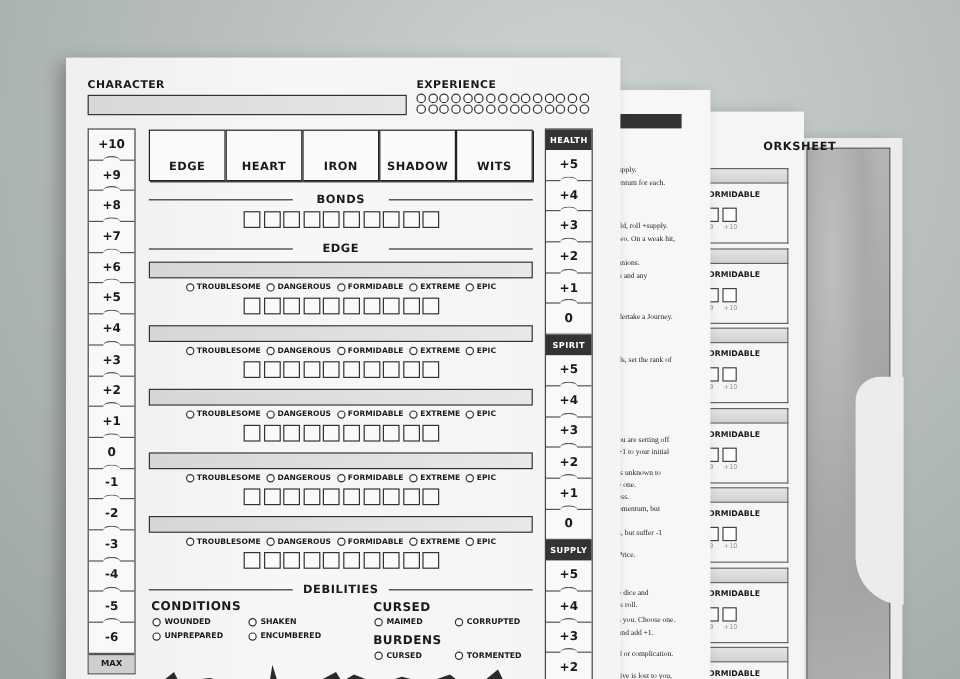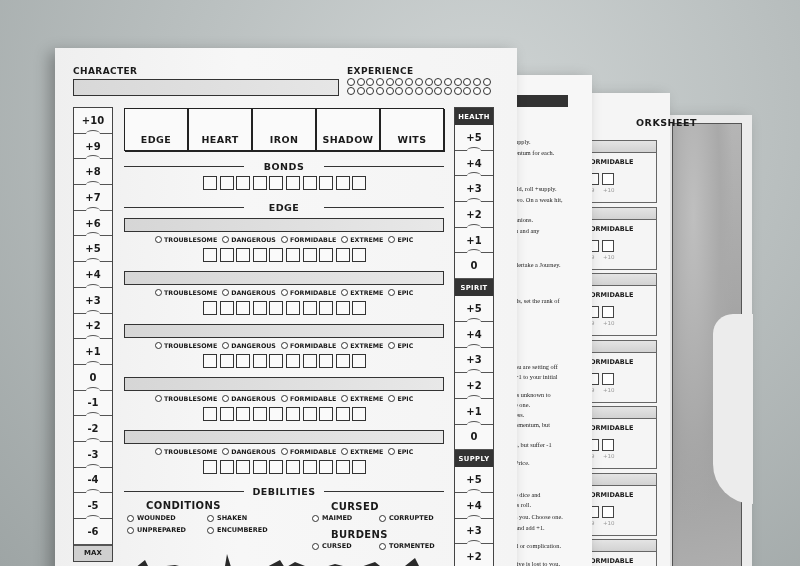--- a/index.html
+++ b/index.html
@@ -86,21 +86,21 @@
   .section-rule span { position: absolute; left: 0; right: 0; text-align: center; font-weight: bold; font-size: 9.5px; letter-spacing: .5px; }
 
   .boxrow { position: absolute; display: flex; }
   .box { width: 14px; height: 14px; border: 1px solid #333; background: #fafafa; margin-right: 2.6px; }
 
   .vow-field { position: absolute; left: 69px; width: 320px; height: 14px; border: 1px solid #333; background: linear-gradient(90deg,#d6d6d6,#e8e8e8); }
   .ranks { position: absolute; left: 100px; display: flex; gap: 5px; font-size: 6.3px; font-weight: bold; }
   .rank { display: flex; align-items: center; gap: 2px; }
   .radio { width: 7px; height: 7px; border: 1px solid #333; border-radius: 50%; background: #fff; display: inline-block; }
 
-  .deb-h { position: absolute; font-weight: bold; font-size: 10px; letter-spacing: .4px; margin-left: 20px; }
+  .deb-h { position: absolute; font-weight: bold; font-size: 10px; letter-spacing: .4px; }
   .deb-item { position: absolute; font-size: 6.5px; font-weight: bold; display: flex; align-items: center; gap: 3px; }
   .silhouette { position: absolute; left: 60px; top: 500px; width: 330px; height: 30px; }
 </style>
 </head>
 <body>
 
 <div class="page" id="page-map">
   <div class="map">
     <div class="sea"></div>
   </div>

